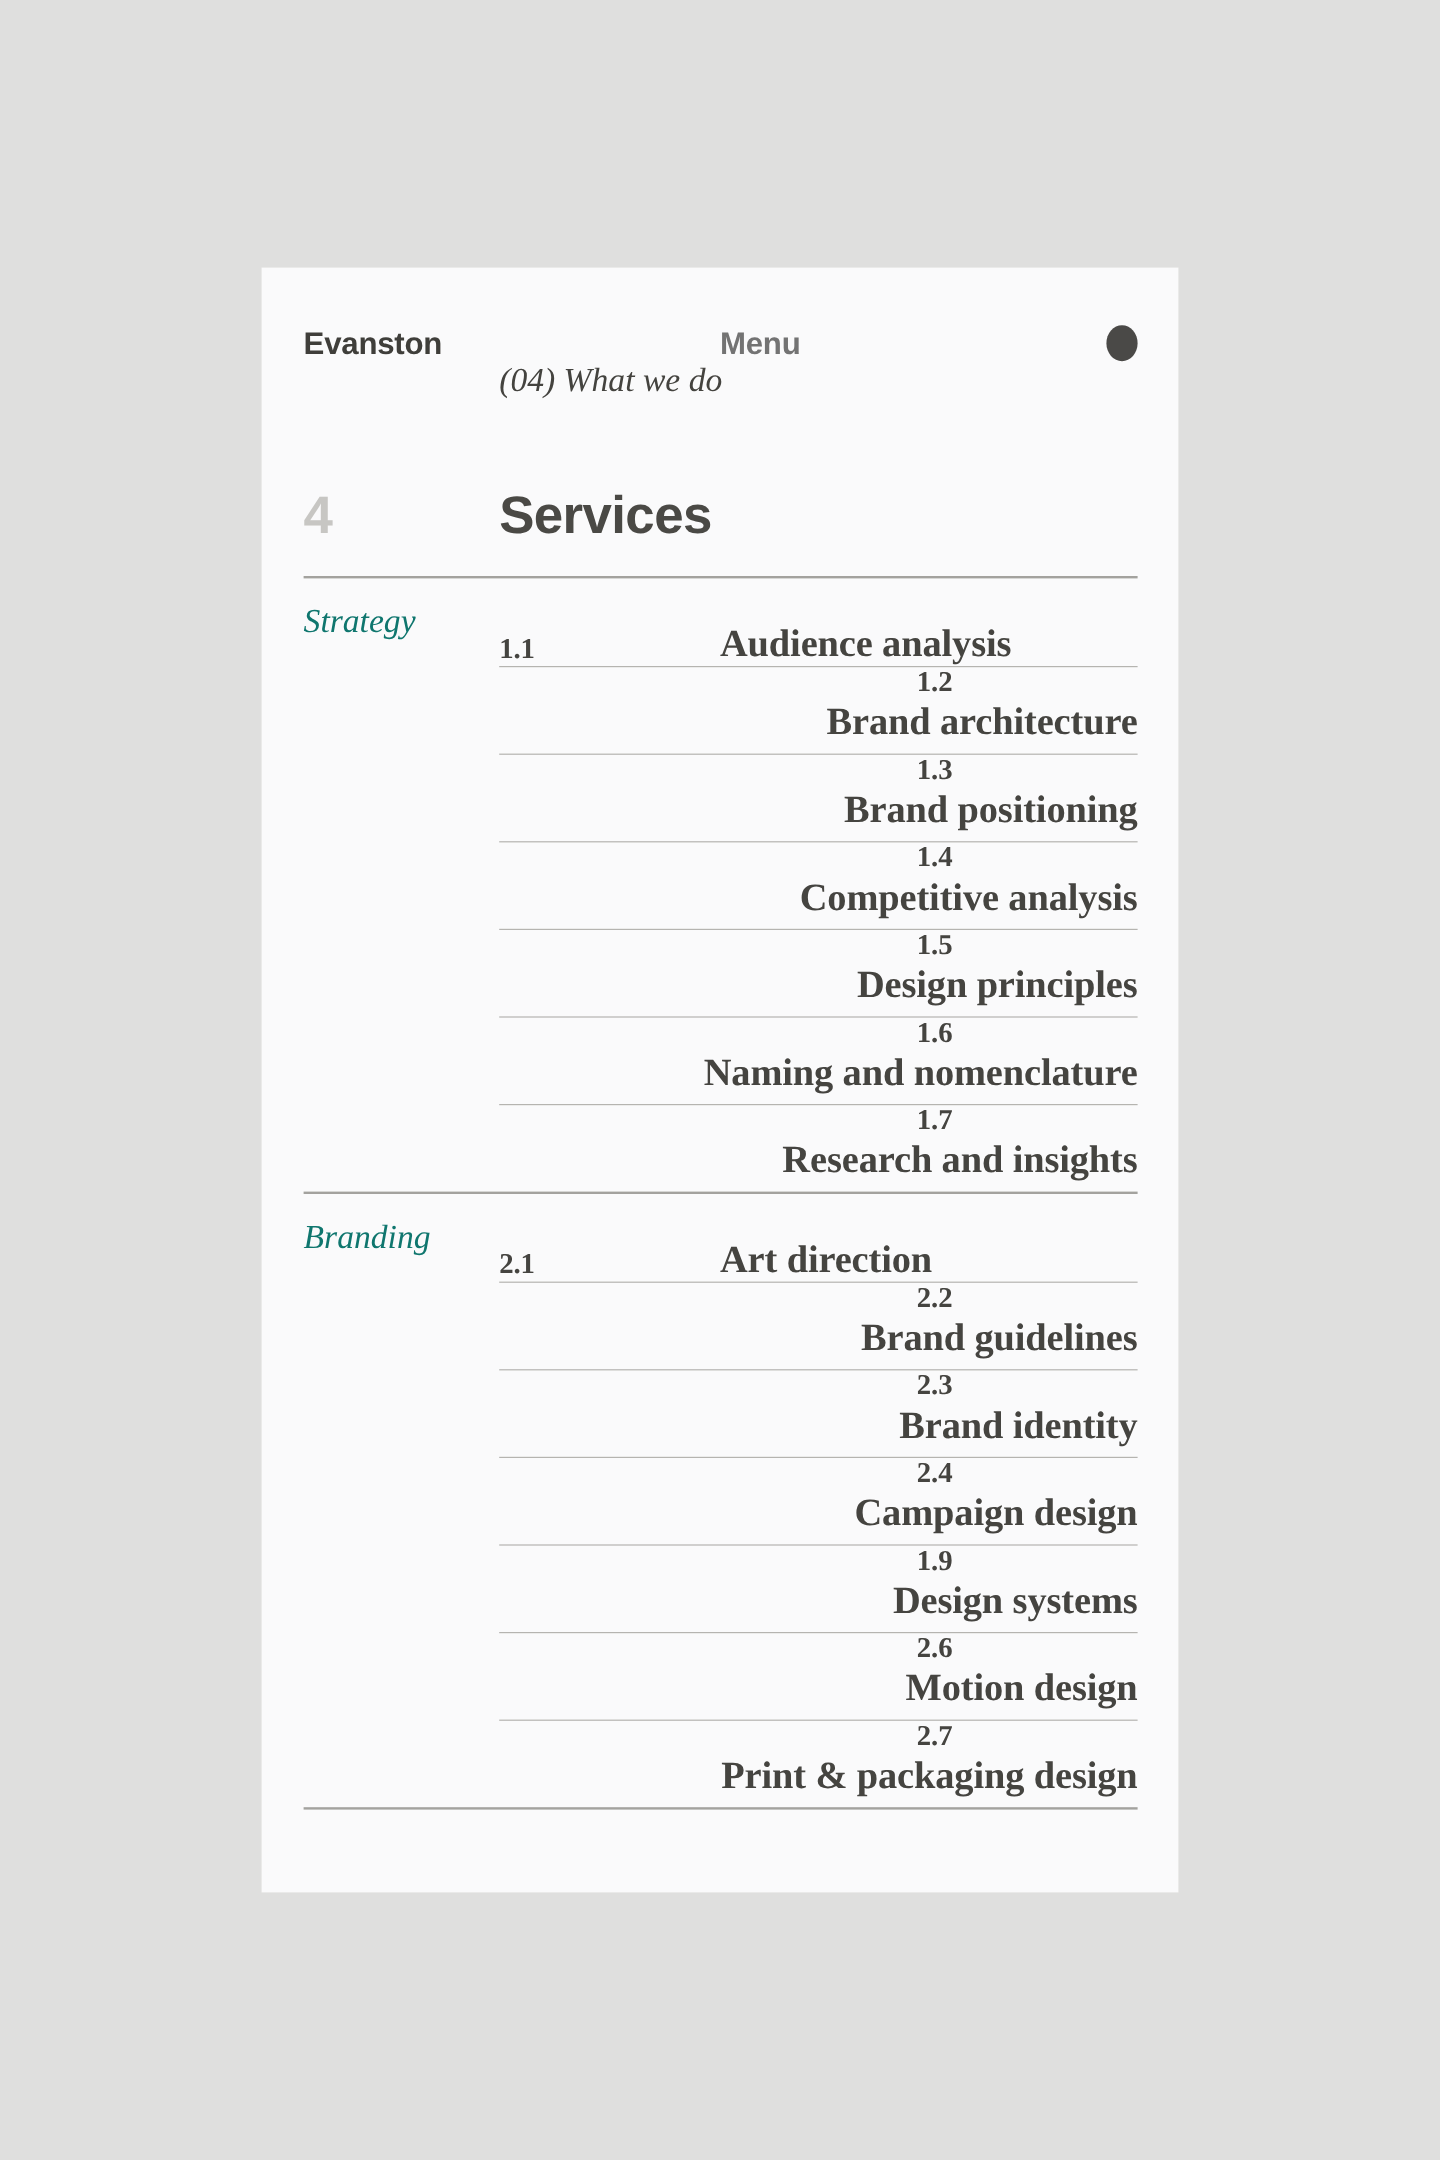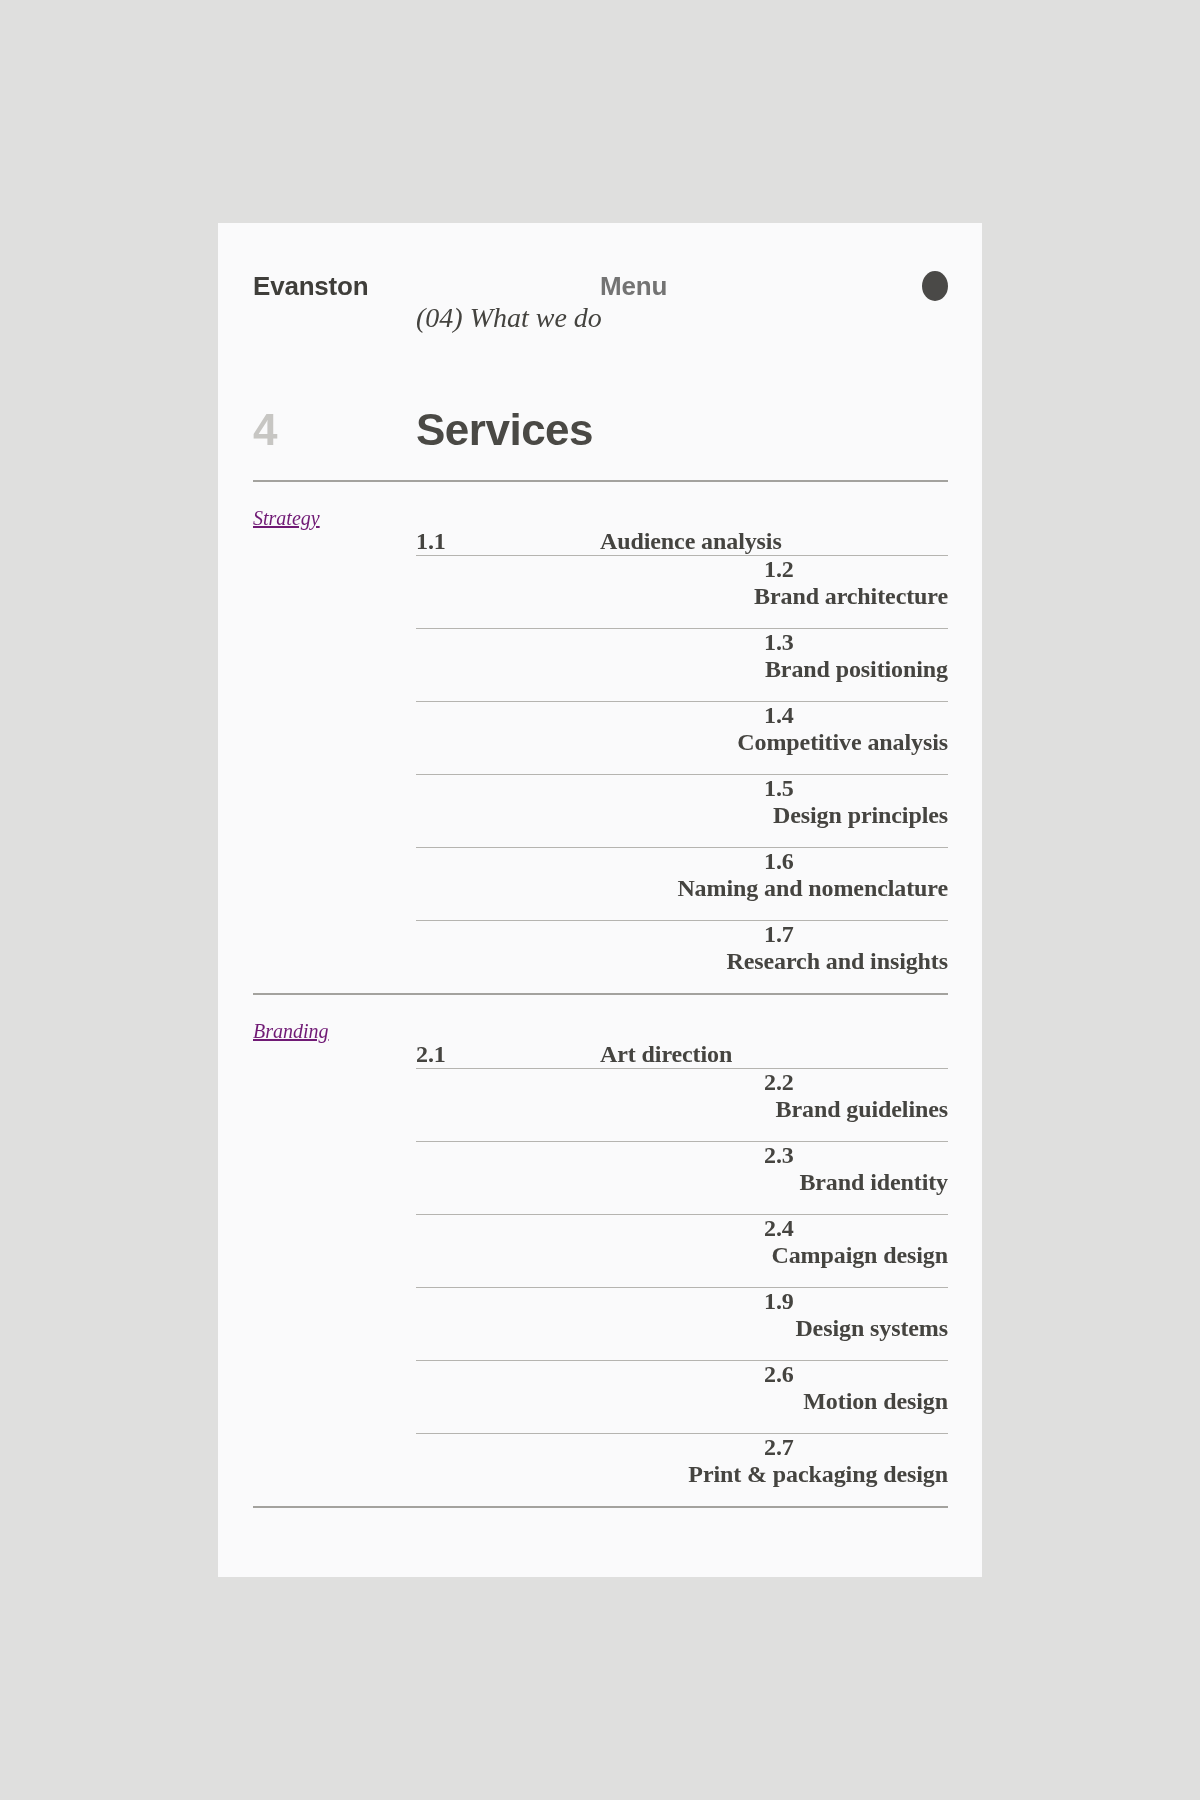--- a/index.html
+++ b/index.html
@@ -89,42 +89,41 @@
     border-top: 2px solid #a3a29e;
   }
   .svc-section:last-child { border-bottom: 2px solid #a3a29e; }
   .svc-label {
     width: 163px;
     height: 73px;
     display: flex;
     align-items: center;
     font-family: "Liberation Serif", serif;
     font-style: italic;
-    font-size: 20px;
-    color: #701a75;
-    text-decoration: underline;
+    font-size: 28px;
+    color: #0f766e;
   }
   .svc-items { flex: 1; }
   .svc-row {
     height: 73px;
     display: flex;
     align-items: flex-end;
     cursor: pointer;
     font-family: Liberation Serif, serif;
   }
   .svc-row + .svc-row { border-top: 1.5px solid #b5b4b0; flex-direction: column; }
   .svc-num {
     width: 184px;
     font-size: 24px;
     font-weight: 700;
     letter-spacing: -0.1px;
     color: #454440;
   }
   .svc-title {
-    font-size: 24px;
+    font-size: 32px;
     font-weight: 700;
     letter-spacing: -0.1px;
     color: #454440;
   }
 </style>
 </head>
 <body>
 
 <div class="stage">
   <div class="card">

